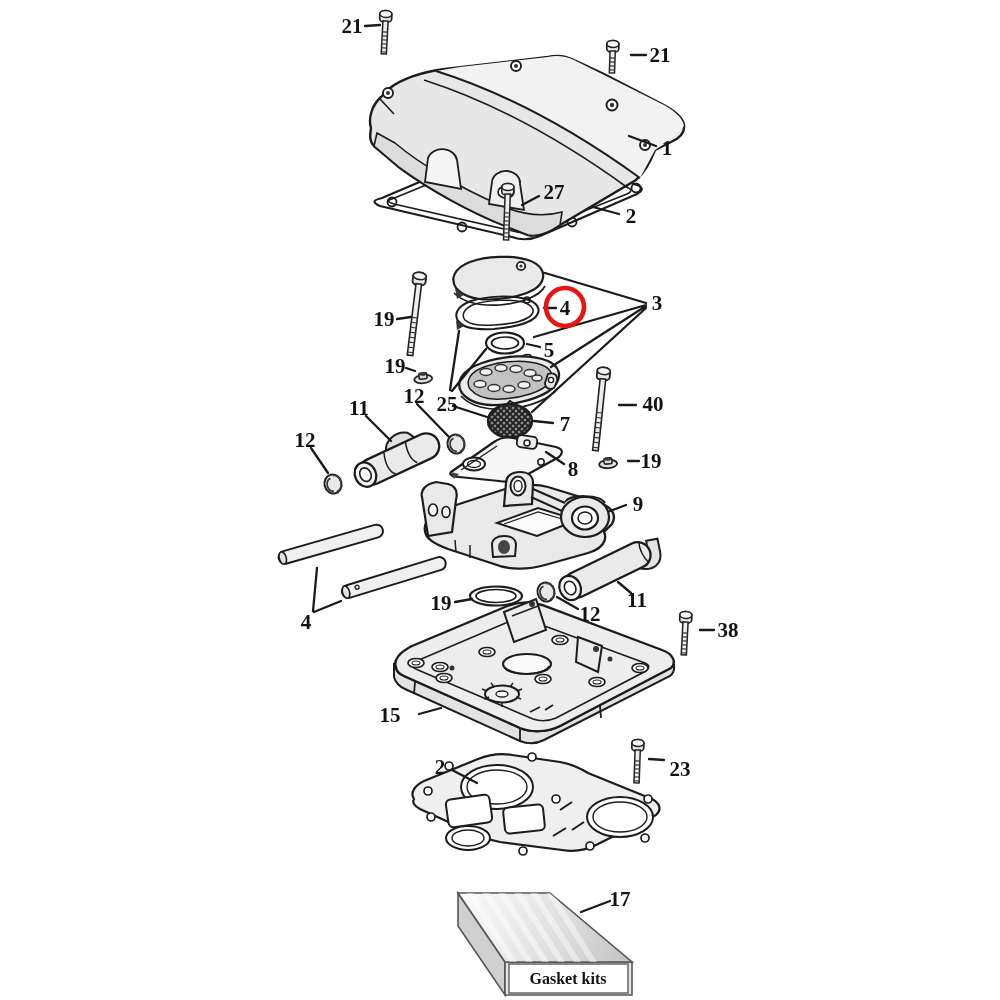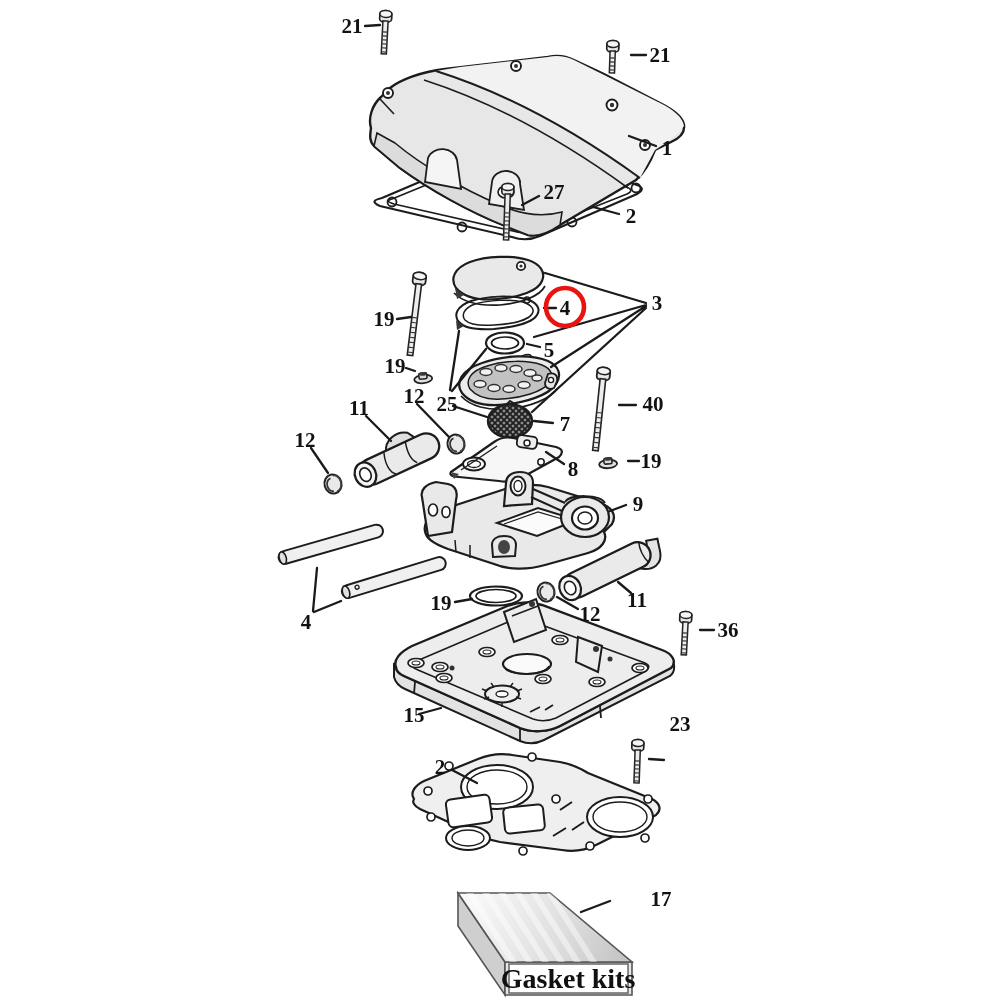--- a/index.html
+++ b/index.html
@@ -8,21 +8,21 @@
     font-family:"Liberation Serif", serif;overflow:hidden;
   }
   .stage svg{position:absolute;left:0;top:0;}
   .plabel{
     position:absolute;transform:translate(-50%,-50%);
     font-weight:bold;font-size:21px;line-height:1;color:#121212;
     white-space:nowrap;user-select:none;
   }
   .kit-label{
     position:absolute;transform:translate(-50%,-50%);
-    font-weight:bold;font-size:28px;color:#111;white-space:nowrap;text-align:right;
+    font-weight:bold;font-size:16px;color:#111;white-space:nowrap;text-align:right;
   }
 </style>
 </head>
 <body>
 
 <div class="stage">
 
 <svg width="1000" height="1000" viewBox="0 0 1000 1000">
   <defs>
     <pattern id="knurl" width="6" height="6" patternUnits="userSpaceOnUse">
@@ -385,20 +385,20 @@
   <div class="plabel" style="left:565px;top:424px">7</div>
   <div class="plabel" style="left:651px;top:461px">19</div>
   <div class="plabel" style="left:573px;top:469px">8</div>
   <div class="plabel" style="left:359px;top:408px">11</div>
   <div class="plabel" style="left:305px;top:440px">12</div>
   <div class="plabel" style="left:638px;top:504px">9</div>
   <div class="plabel" style="left:306px;top:622px">4</div>
   <div class="plabel" style="left:441px;top:603px">19</div>
   <div class="plabel" style="left:590px;top:614px">12</div>
   <div class="plabel" style="left:637px;top:600px">11</div>
-  <div class="plabel" style="left:728px;top:630px">36</div>
-  <div class="plabel" style="left:414px;top:715px">15</div>
-  <div class="plabel" style="left:680px;top:724px">23</div>
+  <div class="plabel" style="left:728px;top:630px">38</div>
+  <div class="plabel" style="left:390px;top:715px">15</div>
+  <div class="plabel" style="left:680px;top:769px">23</div>
   <div class="plabel" style="left:440px;top:767px">2</div>
-  <div class="plabel" style="left:661px;top:899px">17</div>
+  <div class="plabel" style="left:620px;top:899px">17</div>
 
   <div class="kit-label" style="left:568px;top:979px">Gasket kits</div>
 </div>
 
 </body></html>

